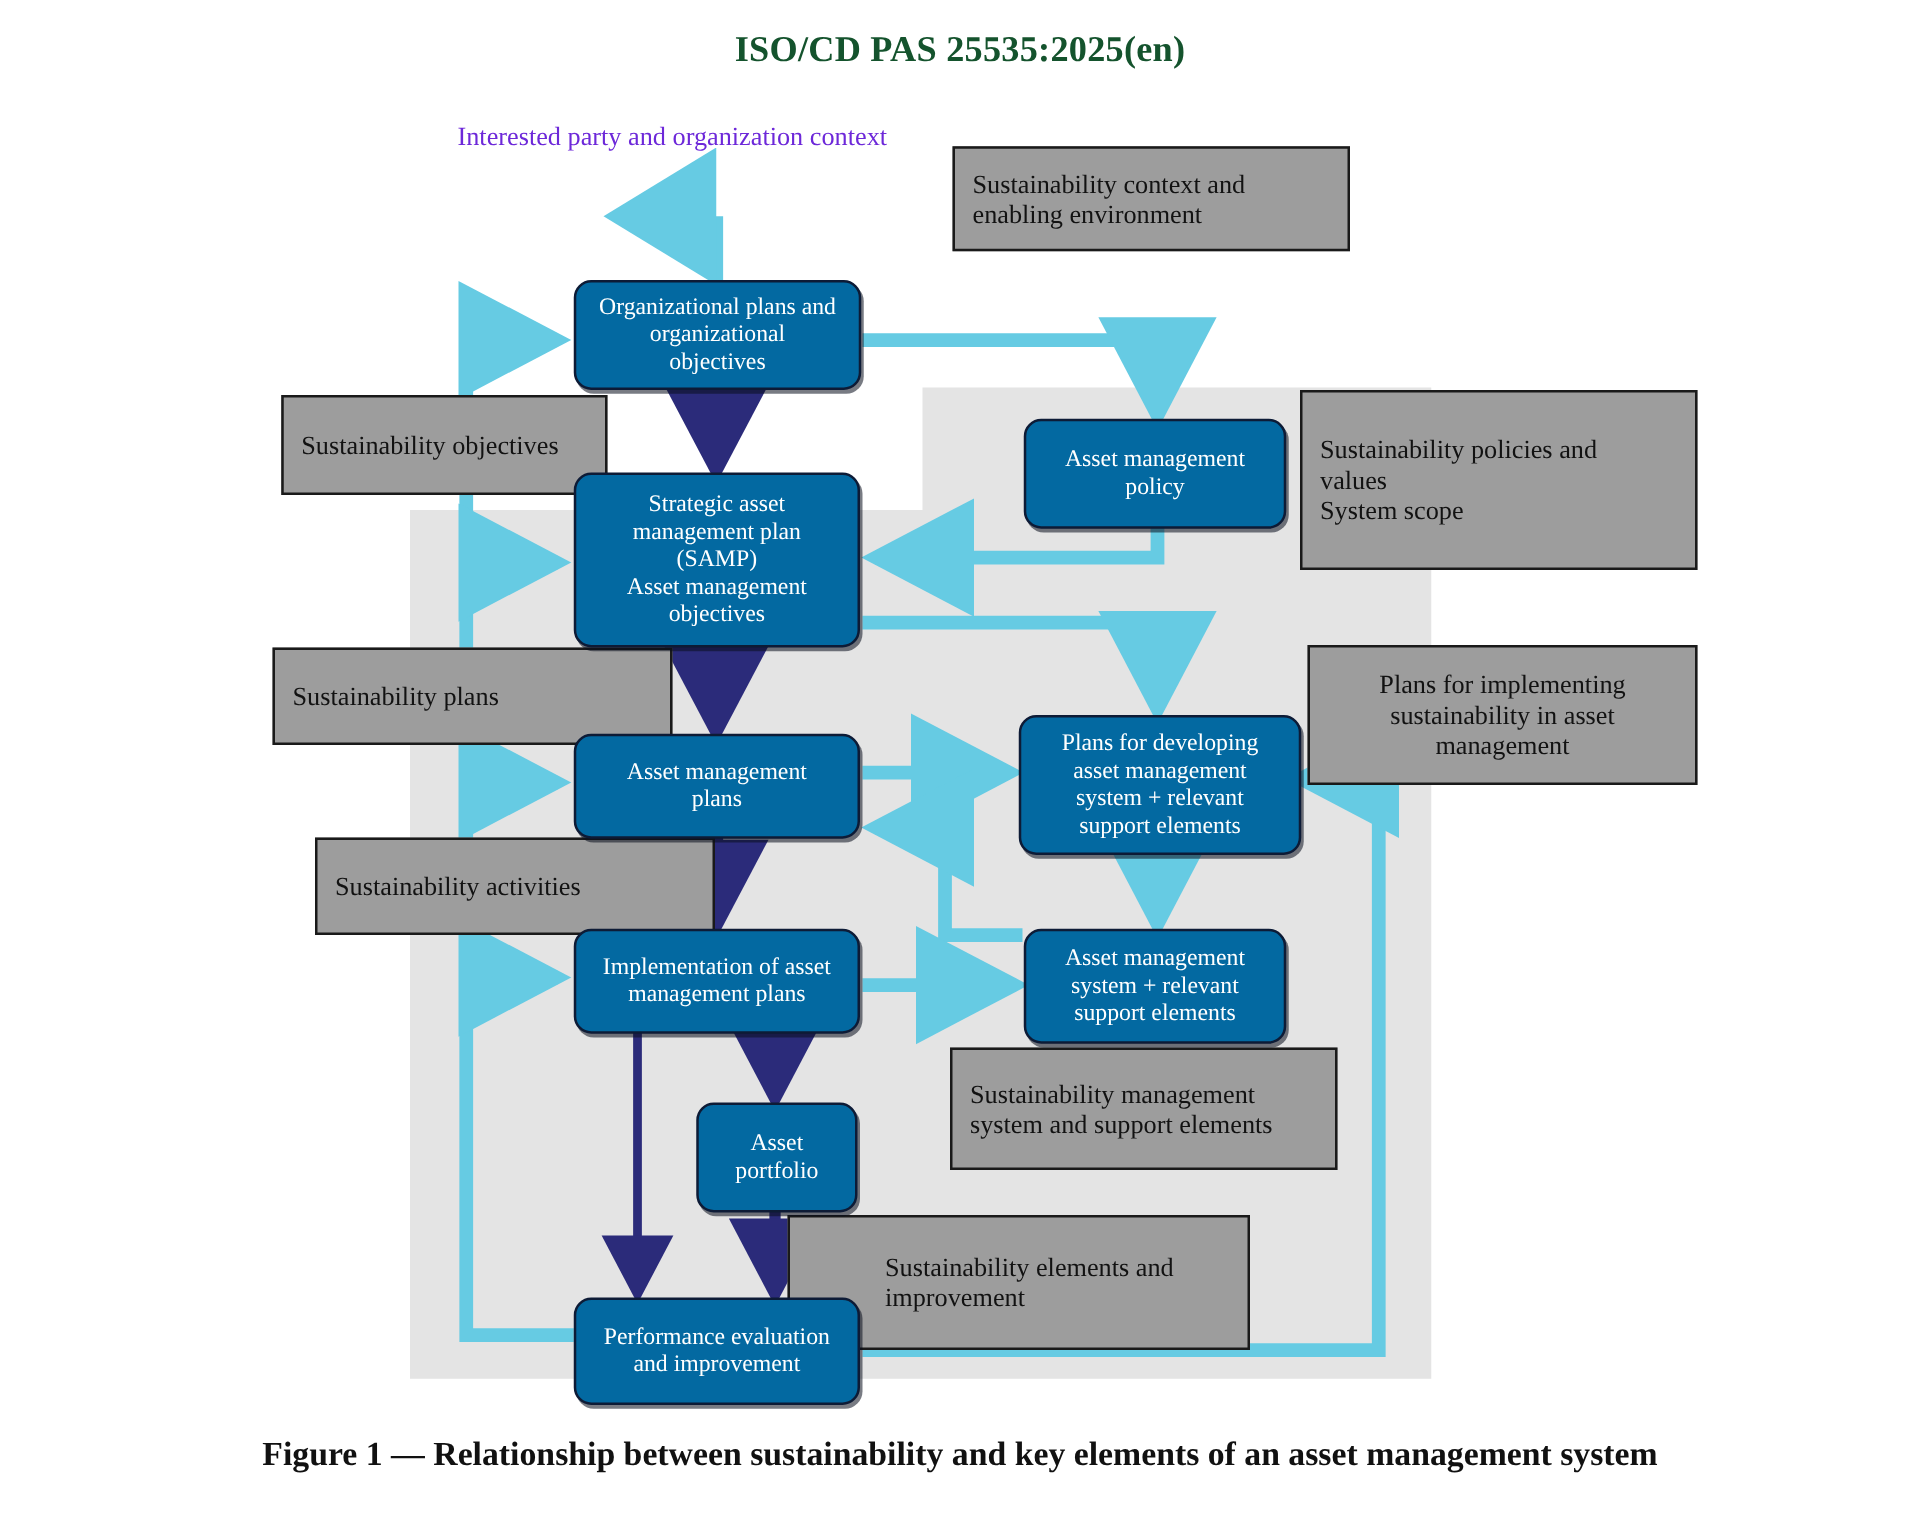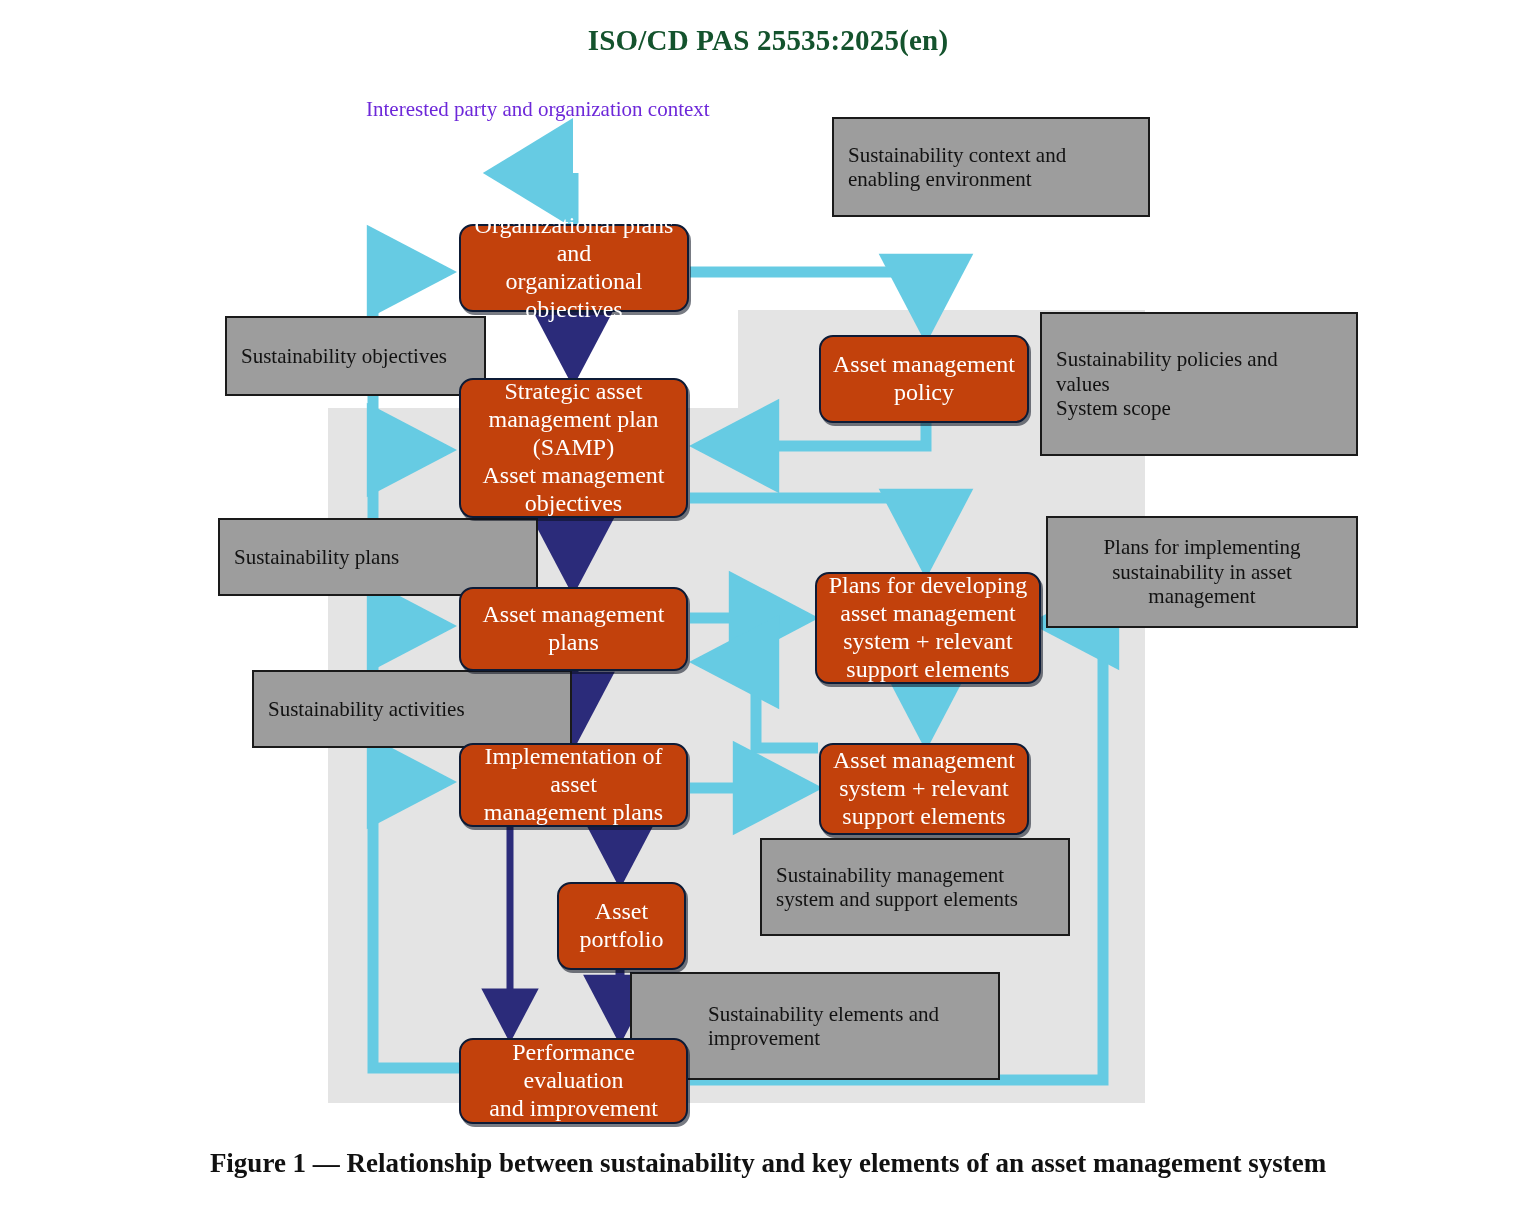--- a/index.html
+++ b/index.html
@@ -30,25 +30,25 @@
 
   
   .node{
     position:absolute;
     box-sizing:border-box;
     display:flex;align-items:center;justify-content:center;
     text-align:center;
     line-height:1.16;
   }
   .blue{
-    background:#c2410c;
+    background:#0369a1;
     border:2.5px solid #0d1b36;
     border-radius:14px;
     color:#ffffff;
-    font-size:24px;
+    font-size:19px;
     box-shadow:2px 3px 0 rgba(10,15,30,.55);
     padding:4px 8px;
   }
   .gray{
     background:#9d9d9d;
     border:2.5px solid #1a1a1a;
     color:#121212;
     font-size:21px;
     text-align:left;
     justify-content:flex-start;
@@ -126,21 +126,21 @@
       <path d="M620,765 L620,820" marker-end="url(#dk-arrow-sm)"></path>
       <path d="M620,908 L620,976" marker-end="url(#dk-arrow-sm)"></path>
     </g>
     <g stroke="#2b2b7a" fill="none" stroke-width="7" stroke-linecap="butt">
       <path d="M510,765 L510,976" marker-end="url(#dk-arrow-sm)"></path>
     </g>
   </svg>
 
   <div class="plain-label" style="left:366px;top:37px;">Interested party and organization context</div>
 
-  <div class="node gray multi" style="left:832px;top:57px;width:318px;height:100px;">
+  <div class="node gray multi" style="left:762px;top:57px;width:318px;height:84px;">
     <div>
       <div>Sustainability context and</div>
       <div>enabling environment</div>
     </div>
   </div>
 
   <div class="node gray" style="left:225px;top:256px;width:261px;height:80px;">
     <span>Sustainability objectives</span>
   </div>
 

